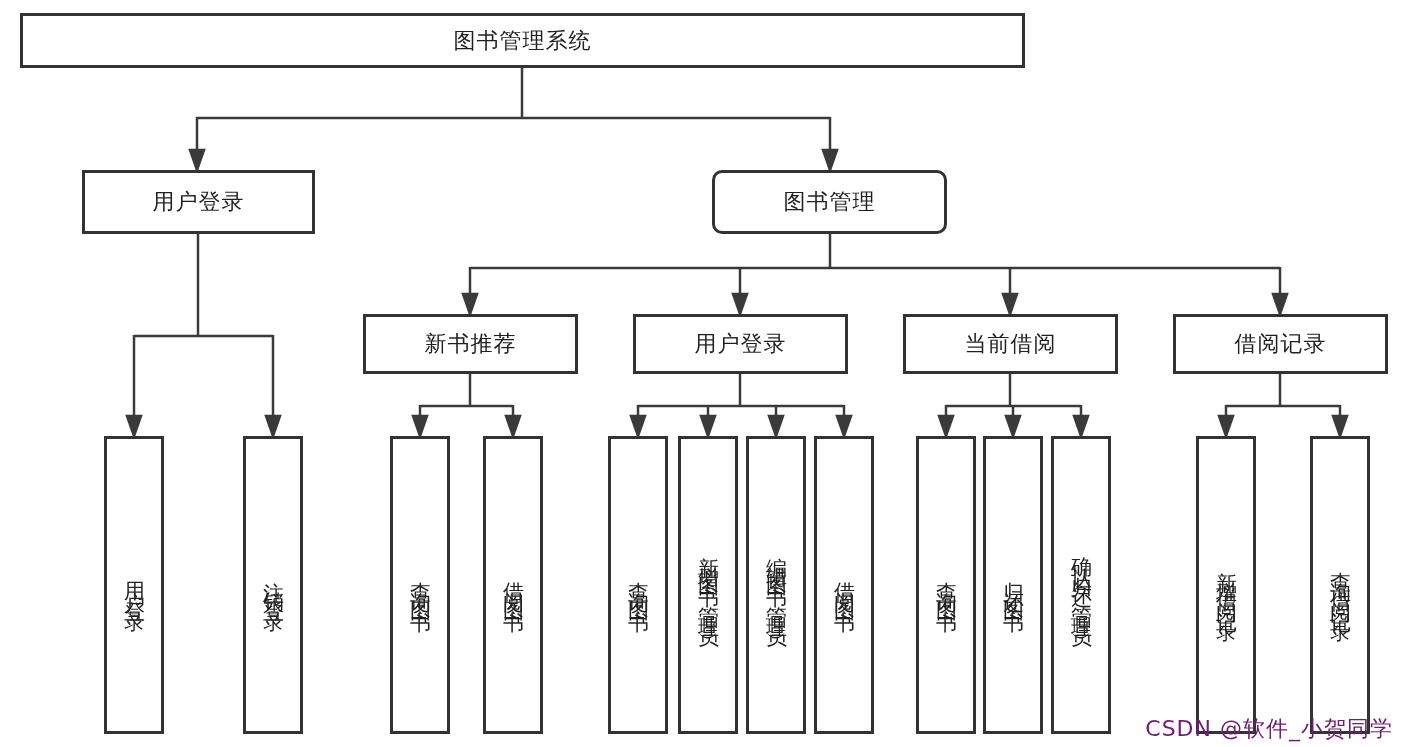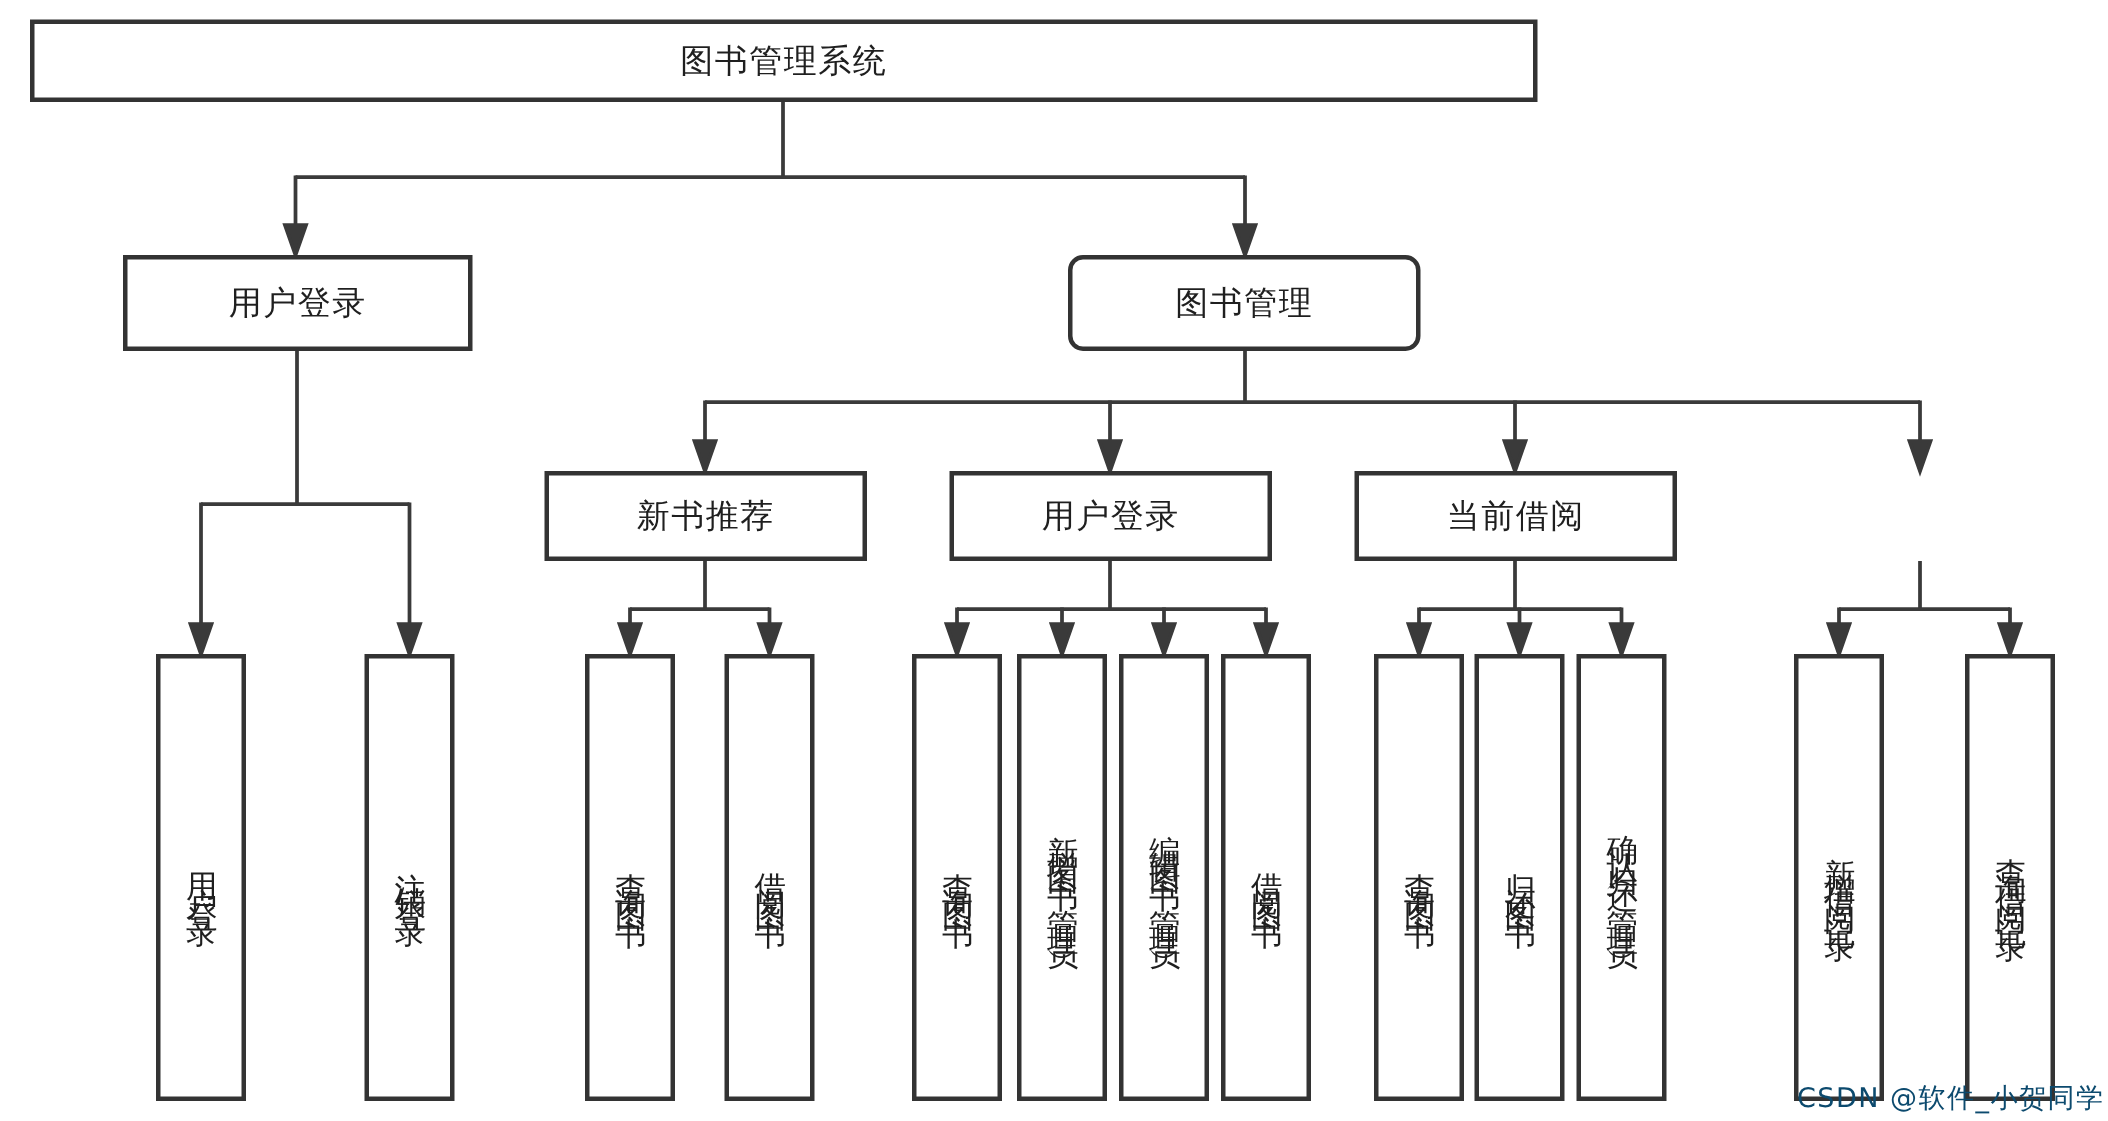--- a/index.html
+++ b/index.html
@@ -59,24 +59,24 @@
   .l-6  { left: 678px; }
   .l-7  { left: 746px; }
   .l-8  { left: 814px; }
   .l-9  { left: 916px; }
   .l-10 { left: 983px; }
   .l-11 { left: 1051px; }
   .l-12 { left: 1196px; }
   .l-13 { left: 1310px; }
   .watermark {
     position: absolute;
-    right: 2px;
+    right: 12px;
     bottom: 3px;
-    font-size: 18px;
-    color: #0c4a6e;
+    font-size: 22px;
+    color: #701a75;
     letter-spacing: 1px;
     z-index: 3;
     white-space: nowrap;
   }
 </style>
 </head>
 <body>
 
 <div class="canvas">
 
@@ -159,20 +159,21 @@
   </svg>
 
   <div class="node h n-root">图书管理系统</div>
 
   <div class="node h n-user-login">用户登录</div>
   <div class="node h n-book-mgmt">图书管理</div>
 
   <div class="node h n-new-book">新书推荐</div>
   <div class="node h n-borrow">用户登录</div>
   <div class="node h n-current">当前借阅</div>
+  <div class="node h n-records">借阅记录</div>
 
   <div class="node v leaf l-1">
     <span class="vt">用户登录</span>
   </div>
   <div class="node v leaf l-2">
     <span class="vt">注销登录</span>
   </div>
   <div class="node v leaf l-3">
     <span class="vt">查询图书</span>
   </div>

